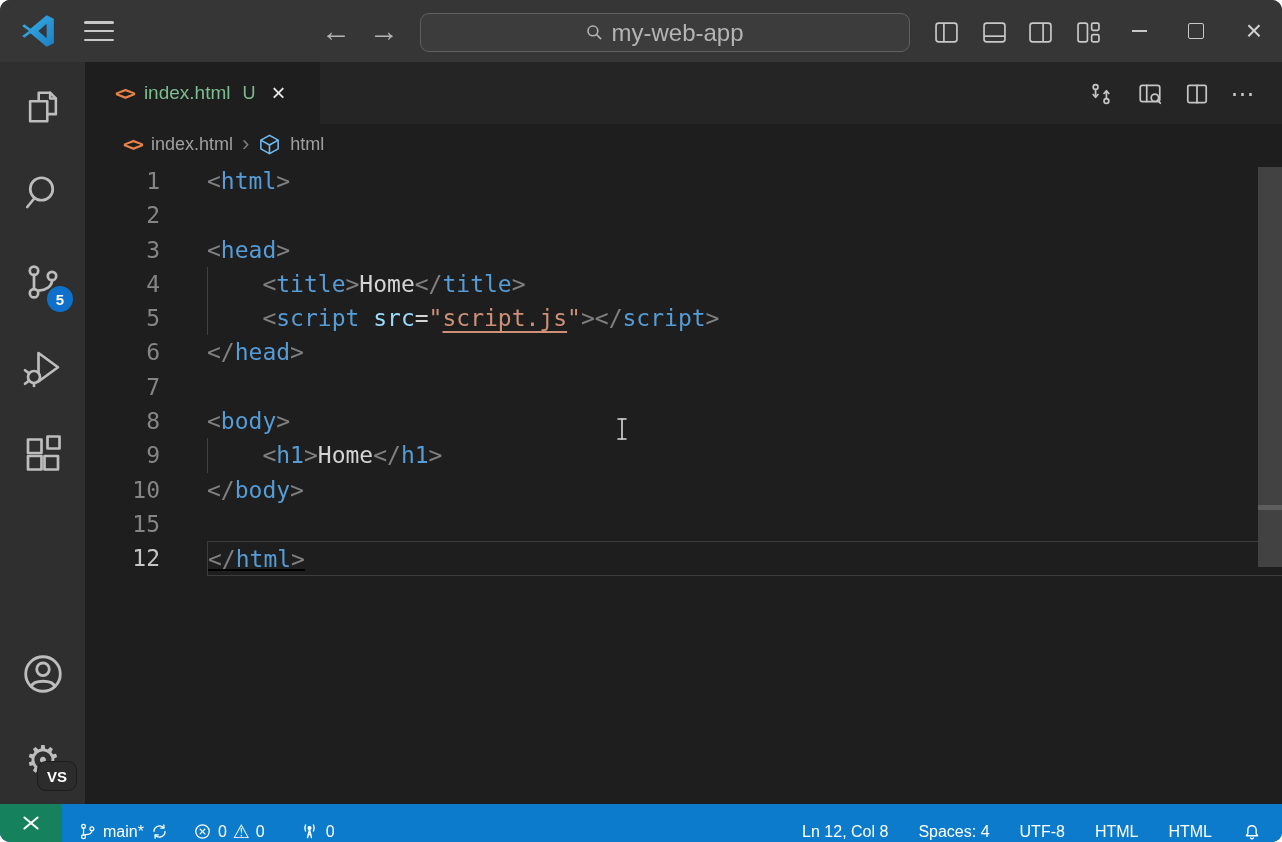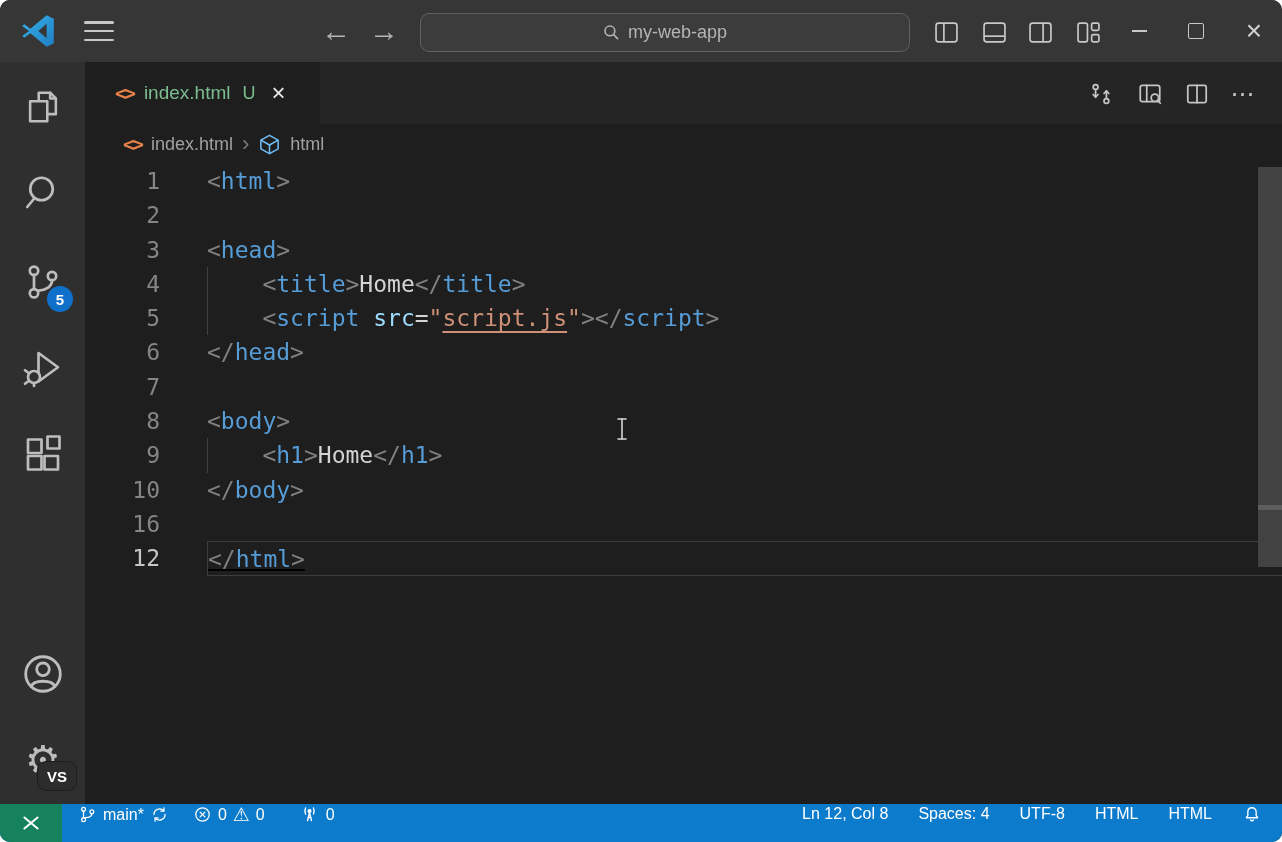--- a/index.html
+++ b/index.html
@@ -7,21 +7,21 @@
 
   
   .titlebar{position:absolute;left:0;top:0;width:100%;height:62px;background:#363636;}
   .titlebar *{color:#c8c8c8;}
   .logo{position:absolute;left:20px;top:13px;width:36px;height:36px;}
   .burger{position:absolute;left:84px;top:21px;width:30px;height:20px;display:flex;flex-direction:column;justify-content:space-between;cursor:pointer;}
   .burger i{height:2.5px;background:#c8c8c8;border-radius:2px;}
   .navarrow{position:absolute;top:9px;width:40px;height:44px;font-size:30px;line-height:44px;text-align:center;color:#b5b5b5;cursor:pointer;}
   #nav-back{left:316px;} #nav-fwd{left:364px;}
   .searchbox{position:absolute;left:420px;top:13px;width:488px;height:37px;border:1px solid #606060;border-radius:9px;background:#3c3c3c;display:flex;align-items:center;justify-content:center;gap:8px;cursor:pointer;}
-  .searchbox span{font-size:18px;color:#b4b4b4;}
+  .searchbox span{font-size:24px;color:#b4b4b4;}
   .lay{position:absolute;top:16px;width:34px;height:32px;display:flex;align-items:center;justify-content:center;cursor:pointer;}
   .winbtn{position:absolute;top:8px;width:46px;height:46px;display:flex;align-items:center;justify-content:center;cursor:pointer;}
   .winbtn .sq{width:14px;height:14px;border:1.4px solid #c8c8c8;border-radius:2px;}
   .winbtn .bar{width:15px;height:1.6px;background:#c8c8c8;}
   .winbtn.close-x{font-size:28px;font-weight:300;color:#d0d0d0;}
 
   
   .activitybar{position:absolute;left:0;top:62px;bottom:38px;width:85px;background:#2f2f2f;}
   .act{position:absolute;left:19px;width:48px;height:48px;display:flex;align-items:center;justify-content:center;cursor:pointer;}
   .act svg{stroke:#bdbdbd;fill:none;stroke-width:1.8;stroke-linecap:round;stroke-linejoin:round;}
@@ -57,21 +57,21 @@
   .tk-s{color:#ce9178;} .tk-w{color:#d4d4d4;margin-top:36px;} .tk-e{color:#d4d4d4;} .tk-x{color:#d4d4d4;}
   .tk-l{color:#ce9178;text-decoration:underline;text-decoration-thickness:1.5px;text-underline-offset:5px;}
 
   .scrollbar{position:absolute;right:0;top:0;width:24px;bottom:0;}
   .slider{position:absolute;left:0;right:0;top:105px;height:400px;background:#424242;cursor:pointer;}
   .sb-marker{position:absolute;left:0;right:0;top:338px;height:5px;background:#5d5d5d;}
 
   .ibeam{position:absolute;left:530px;top:355px;}
 
   
-  .statusbar{position:absolute;left:0;bottom:0;width:100%;height:38px;background:#0c7bcc;display:flex;align-items:flex-start;color:#fff;font-size:16px;}
+  .statusbar{position:absolute;left:0;bottom:0;width:100%;height:38px;background:#0c7bcc;display:flex;align-items:flex-end;color:#fff;font-size:16px;}
   .statusbar svg{stroke:#fff;fill:none;stroke-width:1.6;stroke-linecap:round;stroke-linejoin:round;}
   .remote{width:62px;height:38px;background:#16825d;display:flex;align-items:center;justify-content:center;cursor:pointer;}
   .sitem{display:flex;align-items:center;gap:6px;cursor:pointer;padding:0 4px;height:100%;}
   .sleft{display:flex;align-items:center;gap:16px;padding-left:12px;}
   .sright{margin-left:auto;display:flex;align-items:center;gap:22px;padding-right:16px;}
   .warn-glyph{font-size:19px;line-height:1;}
 </style>
 </head>
 <body>
 
@@ -274,21 +274,21 @@
         </div>
         <div class="line">
           <span class="ln">9</span>
           <span class="content"><i class="guide"></i><span class="tk-x">    </span><span class="tk-p">&lt;</span><span class="tk-t">h1</span><span class="tk-p">&gt;</span><span class="tk-w">Home</span><span class="tk-p">&lt;/</span><span class="tk-t">h1</span><span class="tk-p">&gt;</span></span>
         </div>
         <div class="line">
           <span class="ln">10</span>
           <span class="content"><span class="tk-p">&lt;/</span><span class="tk-t">body</span><span class="tk-p">&gt;</span></span>
         </div>
         <div class="line">
-          <span class="ln">16</span>
+          <span class="ln">15</span>
           <span class="content"></span>
         </div>
         <div class="line current">
           <span class="ln">12</span>
           <span class="content"><span class="tk-p">&lt;/</span><span class="tk-t">html</span><span class="tk-p">&gt;</span></span>
         </div>
       </div>
 
     <div class="scrollbar">
       <div class="slider">

